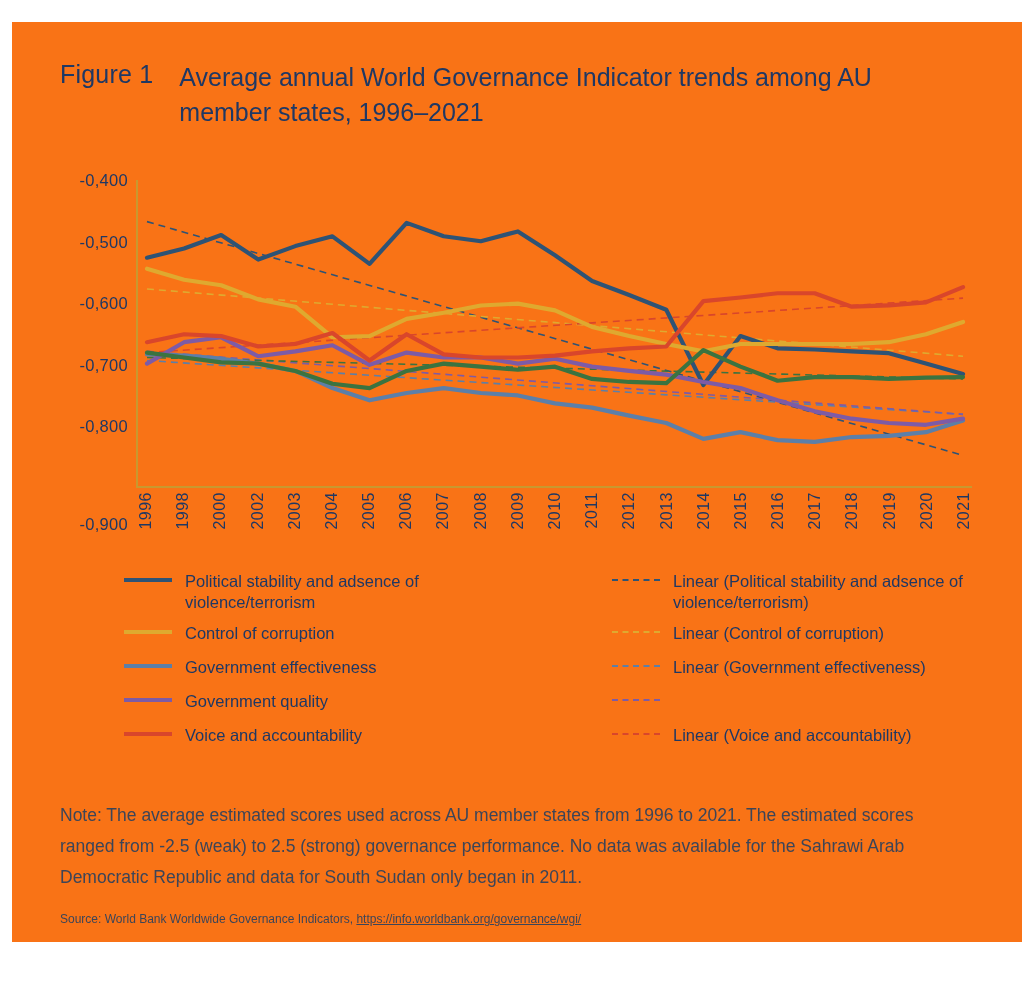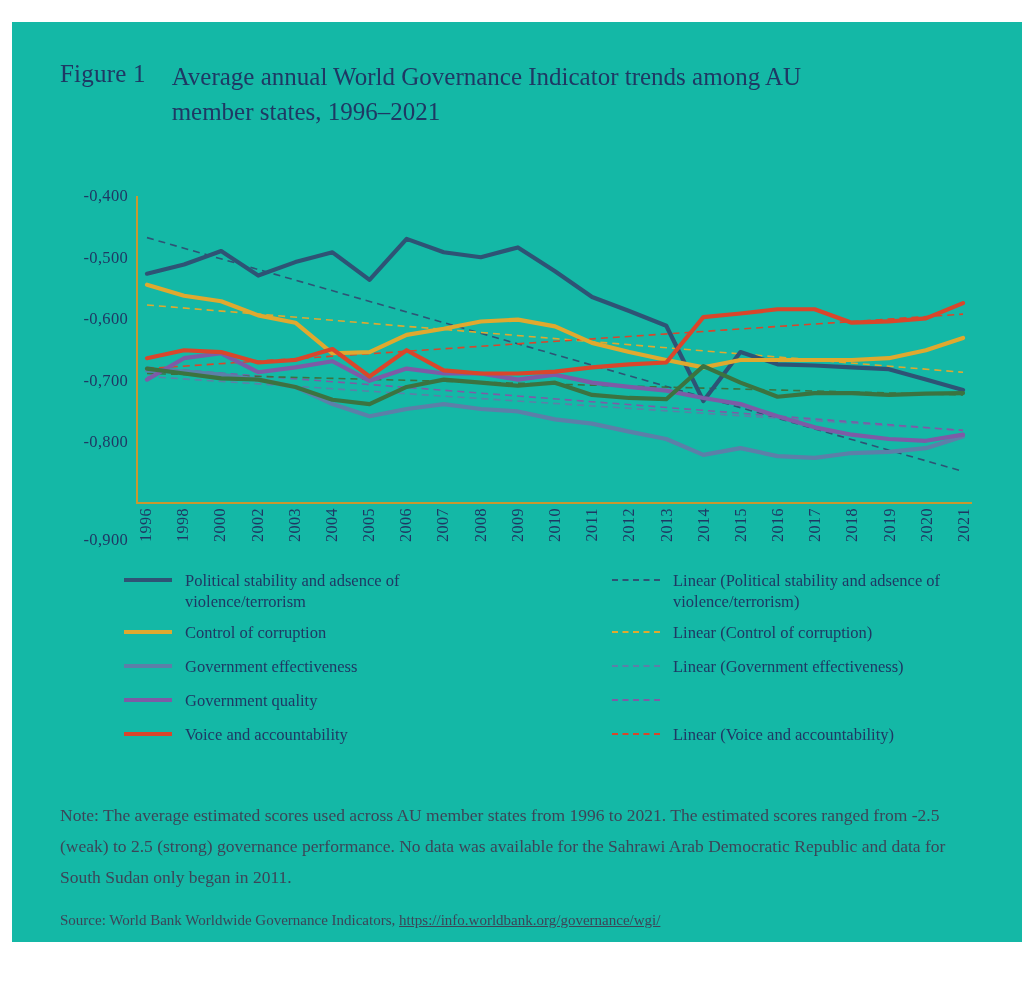--- a/index.html
+++ b/index.html
@@ -3,38 +3,37 @@
 <meta charset="utf-8">
 <style>
   html,body{margin:0;padding:0;background:#ffffff;}
   body{
     width:1034px;height:981px;overflow:hidden;
     font-family:"Liberation Sans", sans-serif;
     color:#1f3864;
   }
   #figure-card{
     position:absolute;left:12px;top:22px;width:1010px;height:920px;
-    background:#14b8a6;
-    font-family:Liberation Serif, serif;
+    background:#f97316;
   }
   
   .title-wrap{
     position:absolute;left:48px;top:38px;width:900px;
     display:flex;align-items:flex-start;
   }
   .fig-label{
     font-size:25px;color:#1f3864;letter-spacing:.2px;
     white-space:nowrap;padding-right:26px;padding-top:0px;
   }
   .fig-title{
     font-size:25px;color:#1f3864;line-height:1.38;max-width:700px;
   }
   
   #chart-area{
-    position:absolute;left:48px;top:156px;width:920px;height:400px;
+    position:absolute;left:48px;top:140px;width:920px;height:400px;
   }
   .y-labels{position:absolute;left:0;top:0;width:74px;height:320px;}
   .y-label{
     position:absolute;right:6px;font-size:16.5px;color:#1f3864;
     transform:translateY(-50%);white-space:nowrap;letter-spacing:.3px;
   }
   #plot{
     position:absolute;left:76px;top:18px;width:836px;height:308px;
     border-left:2.5px solid #c9982f;border-bottom:2.5px solid #c9982f;
     box-sizing:border-box;
@@ -63,21 +62,21 @@
   .legend-text{
     font-size:16.5px;color:#1f3864;line-height:1.27;padding-top:1px;
   }
   
   #note{
     position:absolute;left:48px;top:778px;width:905px;
     font-size:17.5px;line-height:1.78;color:#3c4558;
   }
   #source{
     position:absolute;left:48px;top:890px;width:905px;
-    font-size:15px;color:#3c4558;
+    font-size:12px;color:#3c4558;
   }
   #source a{color:#3c4558;text-decoration:underline;}
 </style>
 </head>
 <body>
 
 <div id="figure-card">
 
   <div class="title-wrap">
     <div class="fig-label">Figure 1</div>

